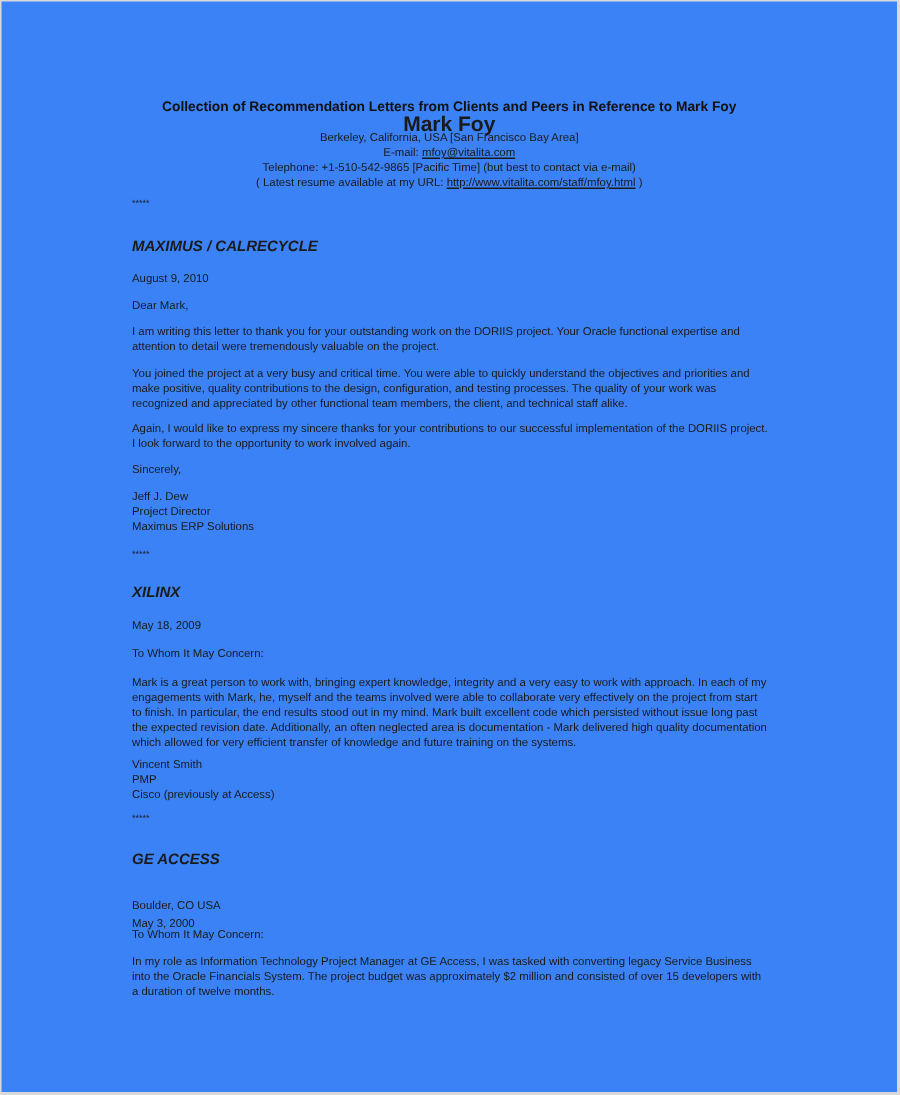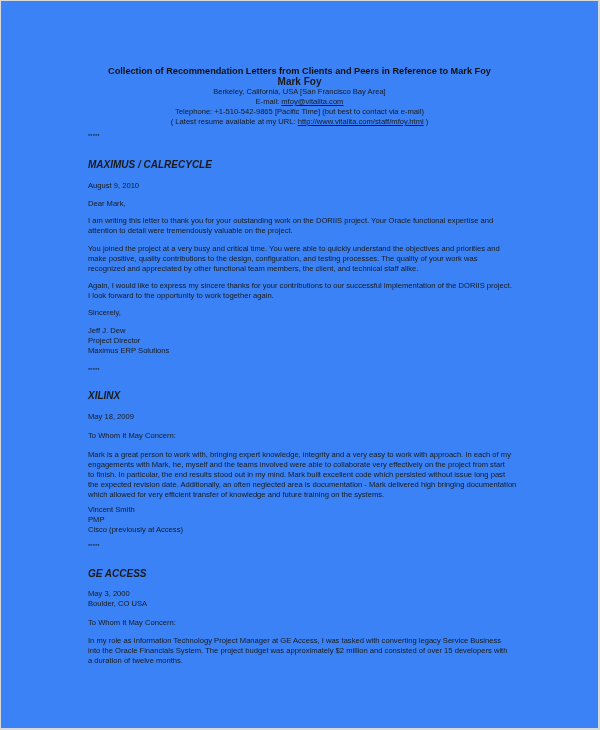--- a/index.html
+++ b/index.html
@@ -13,21 +13,21 @@
       border-bottom: 2px solid #d9d9d9;
       background: #3b82f6;
       font-family: "Liberation Sans", sans-serif;
       color: #1a1a1a;
       font-size: 7.6px;
       line-height: 10px;
     }
     .abs { position: absolute; white-space: nowrap; }
     .center { left: 0; width: 597px; text-align: center; }
     .title { top: 64px; font-weight: bold; font-size: 9.2px; line-height: 12px; color: #111; }
-    .name { top: 76px; font-weight: bold; font-size: 10px; }
+    .name { top: 76px; font-weight: bold; font-size: 14px; }
     .hline1 { top: 86px; }
     .hline2 { top: 96px; }
     .hline3 { top: 106px; }
     .hline4 { top: 116px; }
     a.link { color: #1a1a1a; text-decoration: underline; }
     .body-block { position: absolute; left: 87px; width: 430px; }
     .stars { font-size: 6px; letter-spacing: 0px; line-height: 8px; }
     .org { font-weight: bold; font-style: italic; font-size: 10px; }
     .line { display: block; white-space: nowrap; }
   </style>
@@ -52,51 +52,51 @@
     <span class="line">I am writing this letter to thank you for your outstanding work on the DORIIS project. Your Oracle functional expertise and</span>
     <span class="line">attention to detail were tremendously valuable on the project.</span>
   </div>
   <div class="body-block" style="top:243px;">
     <span class="line">You joined the project at a very busy and critical time. You were able to quickly understand the objectives and priorities and</span>
     <span class="line">make positive, quality contributions to the design, configuration, and testing processes. The quality of your work was</span>
     <span class="line">recognized and appreciated by other functional team members, the client, and technical staff alike.</span>
   </div>
   <div class="body-block" style="top:280px;">
     <span class="line">Again, I would like to express my sincere thanks for your contributions to our successful implementation of the DORIIS project.</span>
-    <span class="line">I look forward to the opportunity to work together again.</span>
+    <span class="line">I look forward to the opportunity to work involved again.</span>
   </div>
   <div class="abs" style="left:87px; top:307px;">Sincerely,</div>
   <div class="body-block" style="top:325px;">
     <span class="line">Jeff J. Dew</span>
     <span class="line">Project Director</span>
     <span class="line">Maximus ERP Solutions</span>
   </div>
 
   <div class="abs stars" style="left:87px; top:365px;">*****</div>
 
   <div class="abs org" style="left:87px; top:390px;">XILINX</div>
   <div class="abs" style="left:87px; top:411px;">May 18, 2009</div>
   <div class="abs" style="left:87px; top:430px;">To Whom It May Concern:</div>
   <div class="body-block" style="top:449px;">
     <span class="line">Mark is a great person to work with, bringing expert knowledge, integrity and a very easy to work with approach. In each of my</span>
     <span class="line">engagements with Mark, he, myself and the teams involved were able to collaborate very effectively on the project from start</span>
     <span class="line">to finish. In particular, the end results stood out in my mind. Mark built excellent code which persisted without issue long past</span>
-    <span class="line">the expected revision date. Additionally, an often neglected area is documentation - Mark delivered high bringing documentation</span>
+    <span class="line">the expected revision date. Additionally, an often neglected area is documentation - Mark delivered high quality documentation</span>
     <span class="line">which allowed for very efficient transfer of knowledge and future training on the systems.</span>
   </div>
   <div class="body-block" style="top:504px;">
     <span class="line">Vincent Smith</span>
     <span class="line">PMP</span>
     <span class="line">Cisco (previously at Access)</span>
   </div>
 
   <div class="abs stars" style="left:87px; top:541px;">*****</div>
 
   <div class="abs org" style="left:87px; top:568px;">GE ACCESS</div>
-  <div class="abs" style="left:87px; top:588px;">May 3, 2000</div>
+  <div class="abs" style="left:87px; top:610px;">May 3, 2000</div>
   <div class="abs" style="left:87px; top:598px;">Boulder, CO USA</div>
   <div class="abs" style="left:87px; top:617px;">To Whom It May Concern:</div>
   <div class="body-block" style="top:635px;">
     <span class="line">In my role as Information Technology Project Manager at GE Access, I was tasked with converting legacy Service Business</span>
     <span class="line">into the Oracle Financials System.  The project budget was approximately $2 million and consisted of over 15 developers with</span>
     <span class="line">a duration of twelve months.</span>
   </div>
 
 </div>
 

